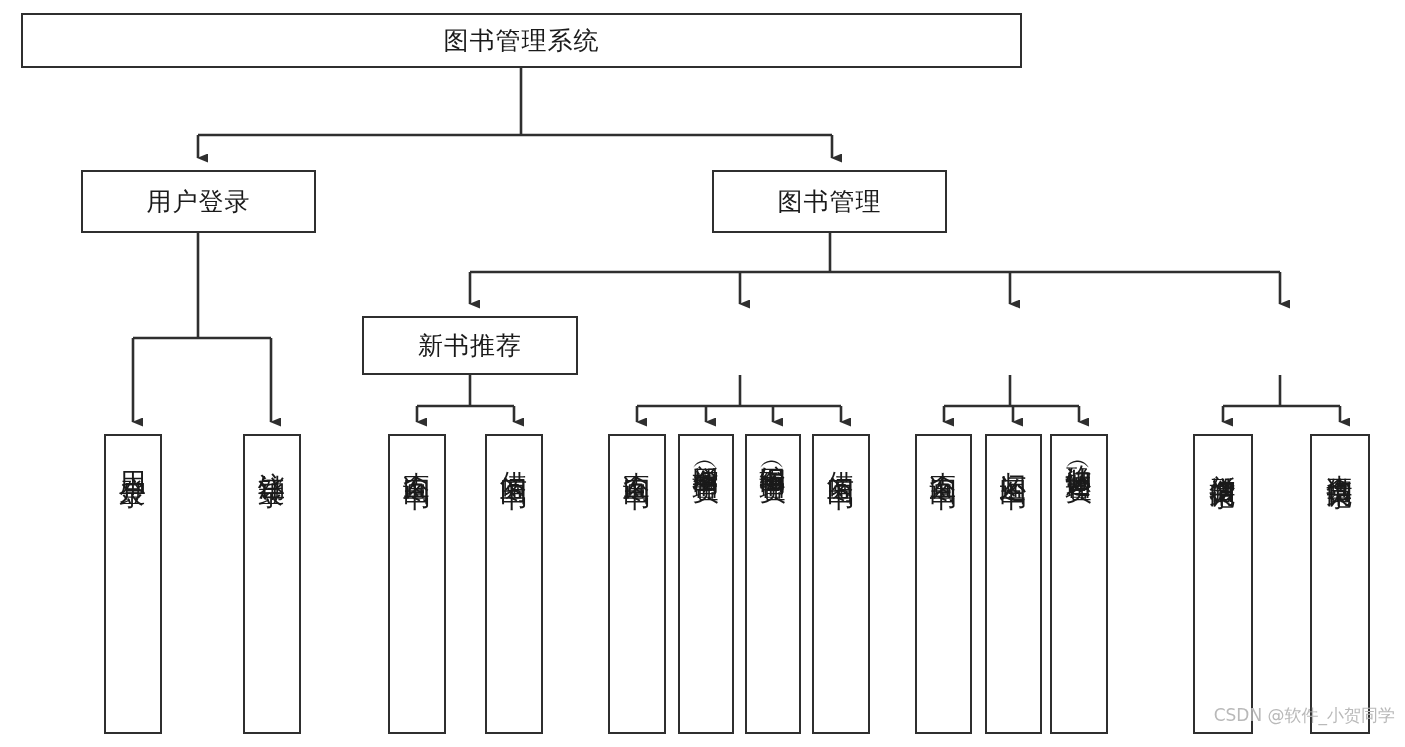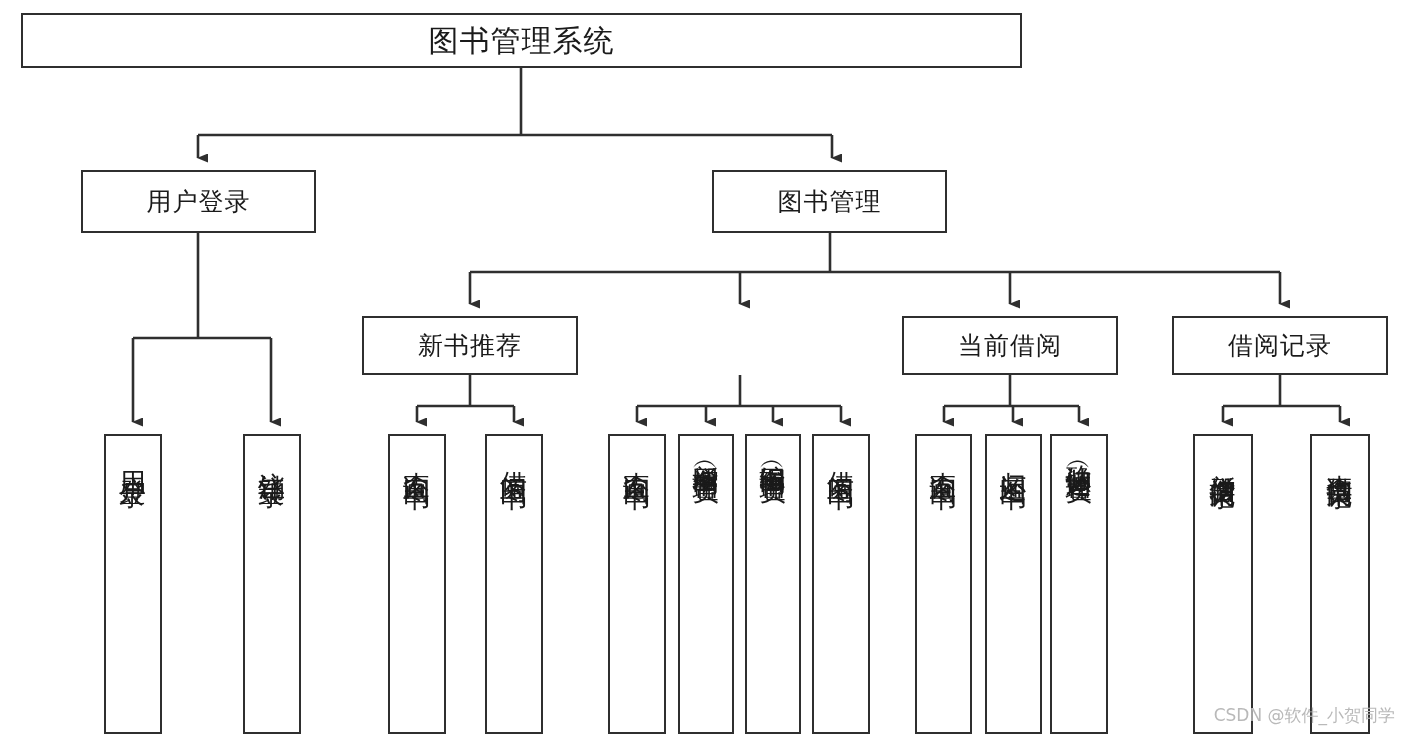--- a/index.html
+++ b/index.html
@@ -34,21 +34,21 @@
     display:block;
     text-align:center;
     line-height:1.12;
     white-space:nowrap;
   }
   
   .h-node .lbl{
     font-size:25px;
     letter-spacing:1px;
   }
-  #node-root .lbl{ font-size:30px; }
+  #node-root .lbl{ font-size:25px; }
   
   .v-node{
     align-items:flex-start;
     padding-top:14px;
   }
   .v-node .lbl{
     writing-mode:vertical-rl;
     text-orientation:upright;
     font-size:27px;
     line-height:1.0;
@@ -131,27 +131,21 @@
 
   <div class="node h-node" style="left:362px; top:316px; width:216px; height:59px;">
     <span class="lbl">新书推荐</span>
   </div>
 
   <div class="node h-node" style="left:712px; top:170px; width:235px; height:63px;">
     <span class="lbl">图书管理</span>
   </div>
 
 
-  <div class="node h-node" style="left:902px; top:316px; width:216px; height:59px;">
-    <span class="lbl">当前借阅</span>
-  </div>
 
-  <div class="node h-node" style="left:1172px; top:316px; width:216px; height:59px;">
-    <span class="lbl">借阅记录</span>
-  </div>
 
   <div class="node v-node" style="left:104px; top:434px; width:58px; height:300px;">
     <span class="lbl">用户登录</span>
   </div>
 
   <div class="node v-node" style="left:243px; top:434px; width:58px; height:300px;">
     <span class="lbl">注销登录</span>
   </div>
 
   <div class="node v-node" style="left:388px; top:434px; width:58px; height:300px;">

